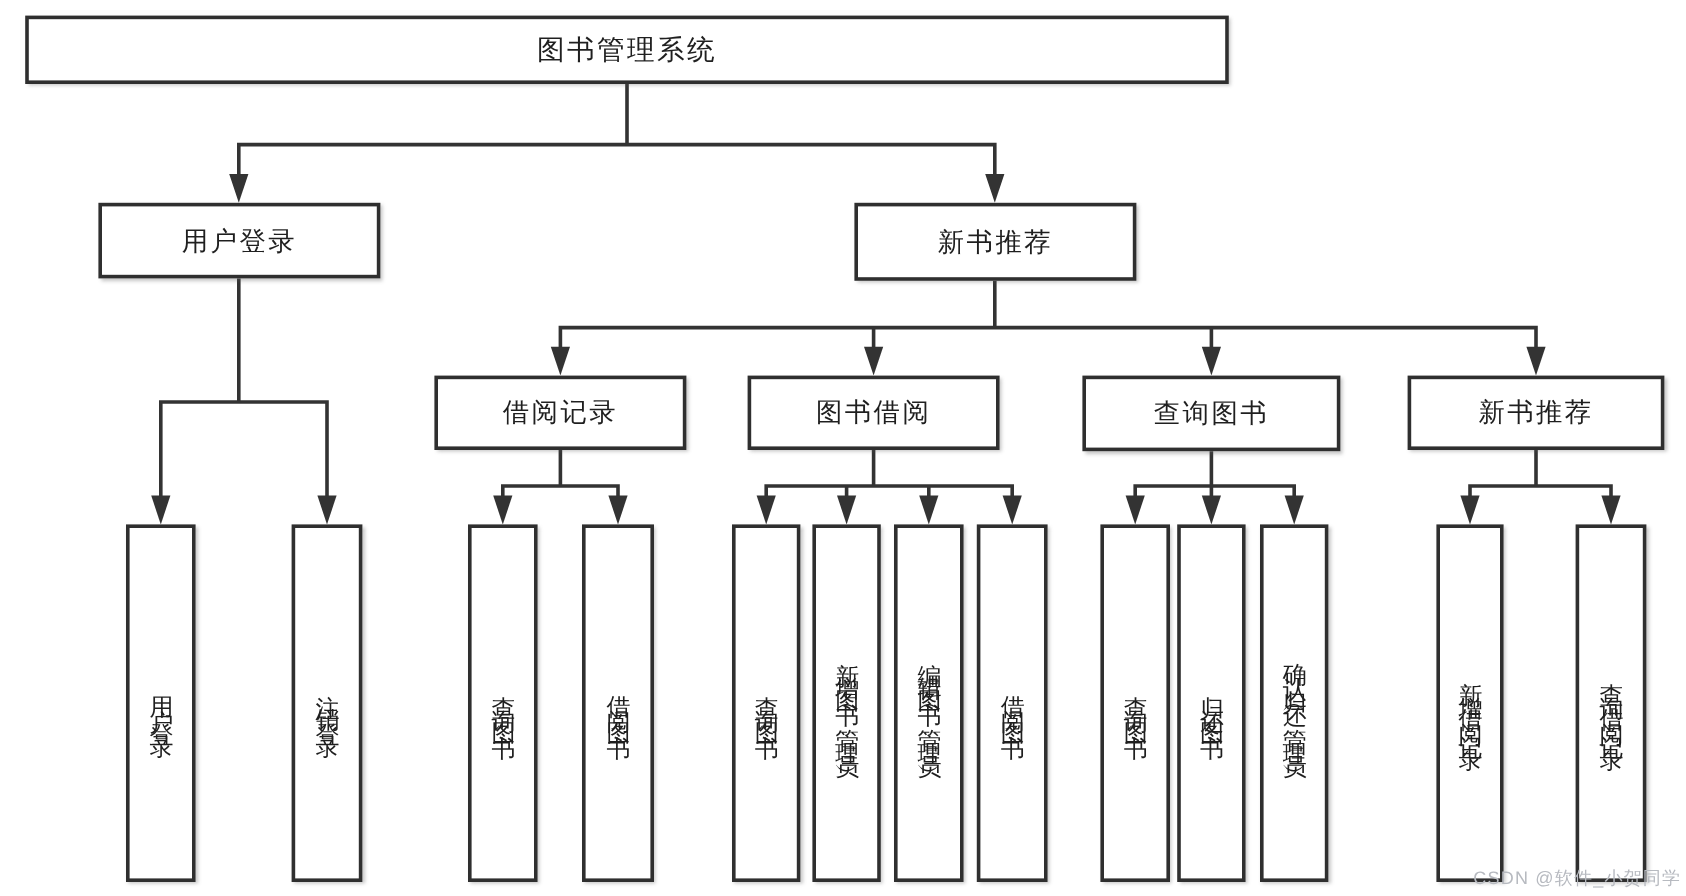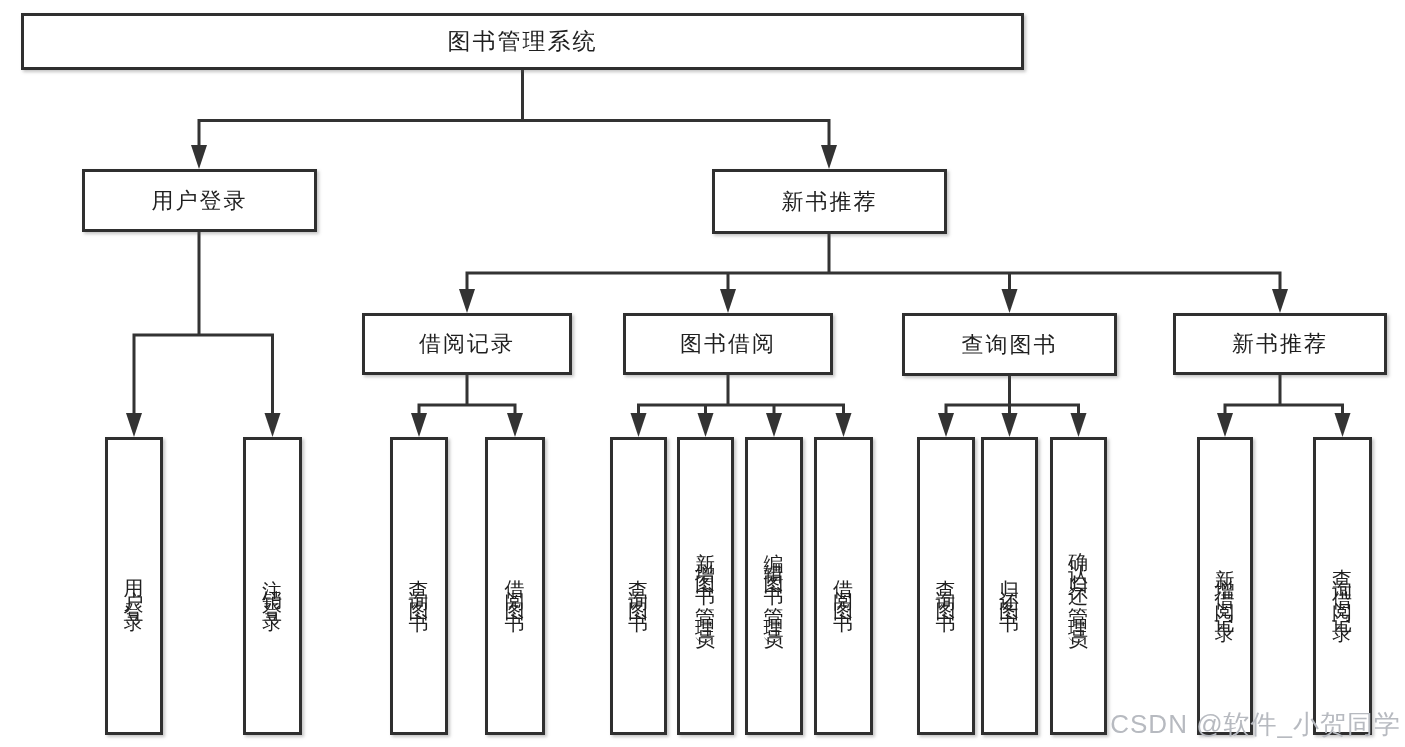--- a/index.html
+++ b/index.html
@@ -37,21 +37,21 @@
     writing-mode: vertical-rl;
     font-size: 20px;
     letter-spacing: 11px;
     line-height: 1;
   }
   .leaf span { display: block; }
   .watermark {
     position: absolute;
     right: 4px;
     bottom: 5px;
-    font-size: 26px;
+    font-size: 15px;
     color: #b7bac0;
     letter-spacing: 1px;
     z-index: 5;
     white-space: nowrap;
     margin-top: 23px;
   }
 </style>
 </head>
 <body>
 

